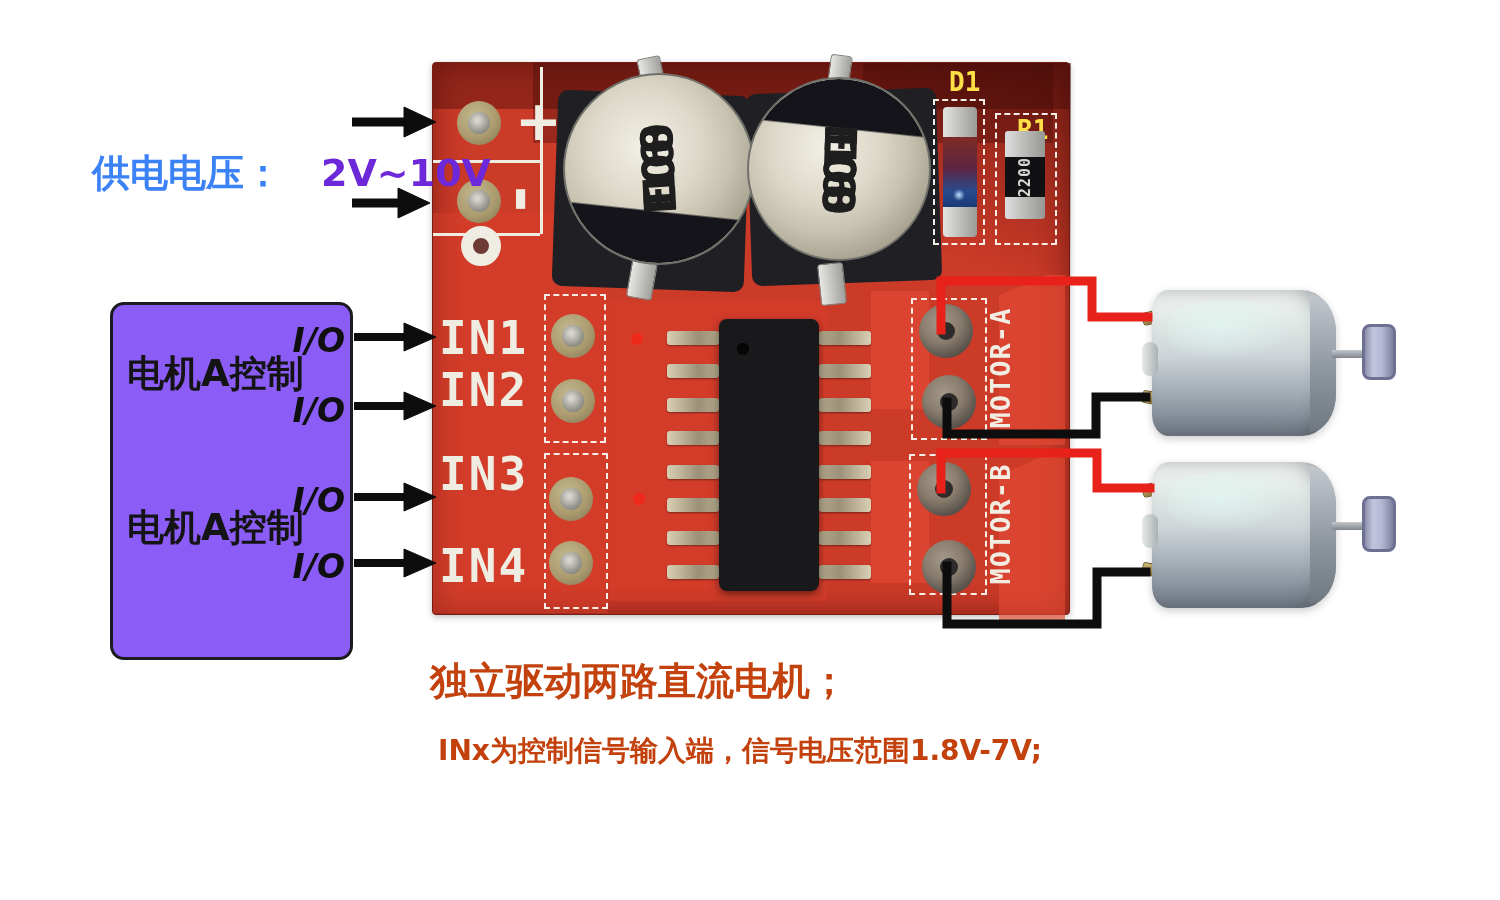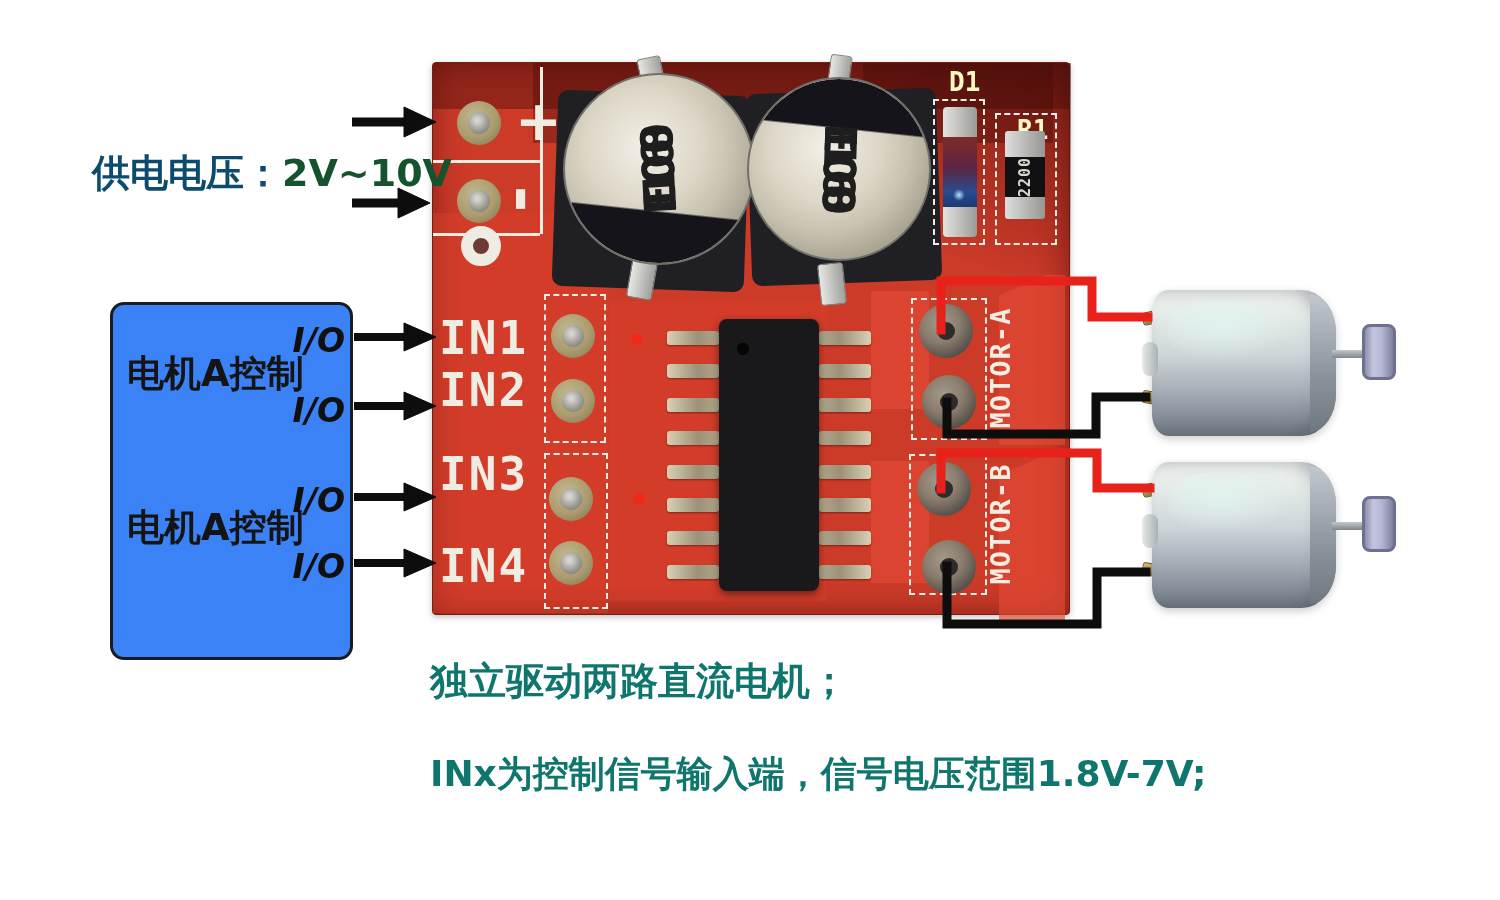--- a/index.html
+++ b/index.html
@@ -1,39 +1,39 @@
 <!DOCTYPE html>
 <html><head>
 <meta charset="utf-8">
 <style>
   html,body{margin:0;padding:0;background:#ffffff;}
   .stage{position:relative;width:1500px;height:900px;background:#ffffff;overflow:hidden;
          font-family:"DejaVu Sans",sans-serif;}
 
   
   .ctrl-box{position:absolute;left:110px;top:302px;width:243px;height:358px;
-            background:#3b82f6;border:3px solid #1b1b22;border-radius:14px;box-sizing:border-box;}
+            background:#8b5cf6;border:3px solid #1b1b22;border-radius:14px;box-sizing:border-box;}
   .ctrl-label{position:absolute;left:14px;color:#141414;font-size:37px;font-weight:700;white-space:nowrap;}
   .ctrl-a{top:44px;}
   .ctrl-b{top:198px;}
   .io-label{position:absolute;left:160px;width:72px;text-align:right;color:#101010;
             font-size:33px;font-weight:700;font-style:italic;}
   .io-1{top:16px;} .io-2{top:86px;} .io-3{top:176px;} .io-4{top:242px;}
   .ctrl-footer{position:absolute;left:0;right:0;bottom:8px;text-align:center;color:#ffffff;
                font-size:36px;font-weight:700;letter-spacing:2px;text-shadow:0 2px 3px rgba(40,40,90,.45);}
 
   
   .supply-text{position:absolute;left:92px;top:148px;font-size:38px;font-weight:700;white-space:nowrap;}
-  .supply-text .blk{color:#0c4a6e;}
-  .supply-text .red{color:#14532d;}
-
-  
-  .caption{position:absolute;left:430px;color:#0f766e;font-weight:700;white-space:nowrap;}
+  .supply-text .blk{color:#3b82f6;}
+  .supply-text .red{color:#6d28d9;margin-left:39px;}
+
+  
+  .caption{position:absolute;left:430px;color:#c2410c;font-weight:700;white-space:nowrap;}
   .cap-l1{top:656px;font-size:38px;}
-  .cap-l2{top:750px;font-size:36px;}
+  .cap-l2{top:732px;font-size:28px;margin-left:8px;}
   .cap-l3{top:799px;font-size:36px;}
 
   
   .pcb{position:absolute;left:432px;top:62px;width:638px;height:553px;background:#cc3a28;
        border-radius:4px;border:1px solid #7a1d14;box-sizing:border-box;
        box-shadow:inset 0 0 30px rgba(40,0,0,.45),0 2px 6px rgba(0,0,0,.25);}
   .pcb *{position:absolute;box-sizing:border-box;}
   .shade-top{left:0;top:0;width:100%;height:46px;background:rgba(62,8,4,.40);}
   .shade-mid-top{left:100px;top:0;width:520px;height:80px;background:rgba(60,10,5,.35);}
   .shade-tr{left:430px;top:0;width:208px;height:240px;
@@ -107,21 +107,21 @@
   .ic-dot{left:18px;top:24px;width:12px;height:12px;border-radius:50%;background:#060607;
           box-shadow:inset 0 1px 2px #000;}
   .ic-pins{width:52px;height:248px;}
   .pins-left{left:234px;top:268px;}
   .pins-right{left:386px;top:268px;}
   .pin{position:absolute;width:52px;height:14px;border-radius:3px;
        background:linear-gradient(90deg,#d9d0b4,#9c9178 60%,#b5aa8d);box-shadow:0 1px 2px rgba(0,0,0,.4);}
   .pins-right .pin{background:linear-gradient(270deg,#d9d0b4,#9c9178 60%,#b5aa8d);}
 
   
-  .part-label{font-family:"DejaVu Sans Mono",monospace;font-weight:700;font-size:26px;color:#fef9c3;line-height:1;}
+  .part-label{font-family:"DejaVu Sans Mono",monospace;font-weight:700;font-size:26px;color:#fde047;line-height:1;}
   .d1-label{left:516px;top:6px;} .r1-label{left:584px;top:6px;margin-top:48px;}
   .d1-box{left:500px;top:36px;width:52px;height:146px;}
   .d1-comp{left:510px;top:44px;width:34px;height:130px;border-radius:4px;overflow:hidden;}
   .d1-top{left:0;top:0;width:100%;height:30px;background:linear-gradient(90deg,#e3e3df,#9a9a96);}
   .d1-mid{left:0;top:30px;width:100%;height:70px;
           background:linear-gradient(180deg,#7e2b26 0%,#5c2542 45%,#274b8e 78%,#1b3a75 100%);}
   .d1-glint{left:10px;top:82px;width:12px;height:12px;border-radius:50%;
             background:radial-gradient(circle,#bfe0ff 0%,rgba(60,110,200,0) 70%);}
   .d1-bot{left:0;bottom:0;width:100%;height:30px;background:linear-gradient(90deg,#e3e3df,#9a9a96);}
   .r1-box{left:562px;top:50px;width:62px;height:132px;}

